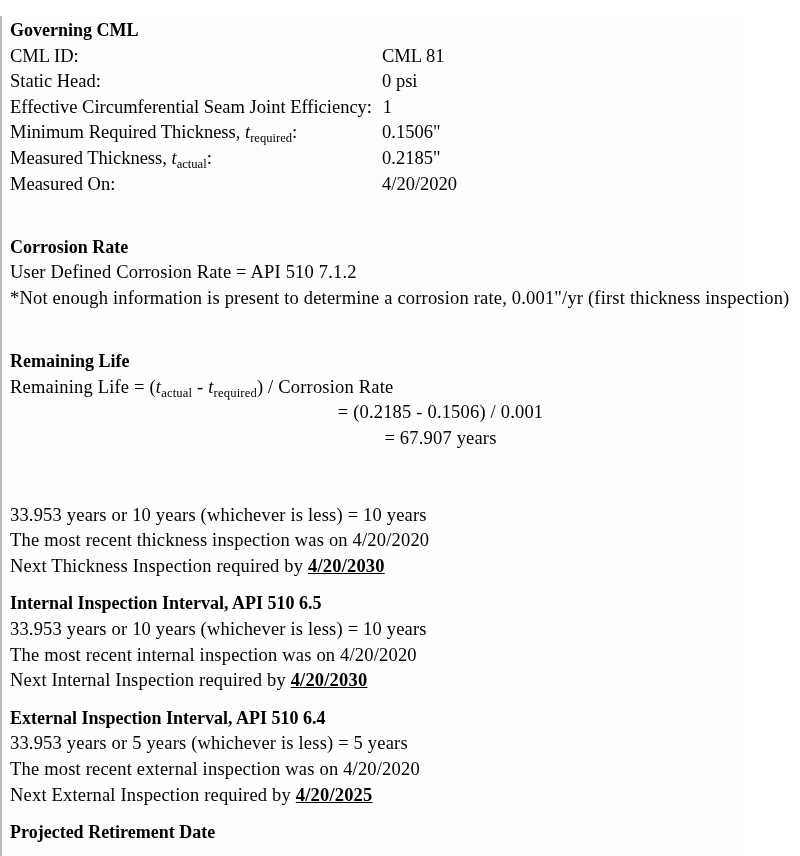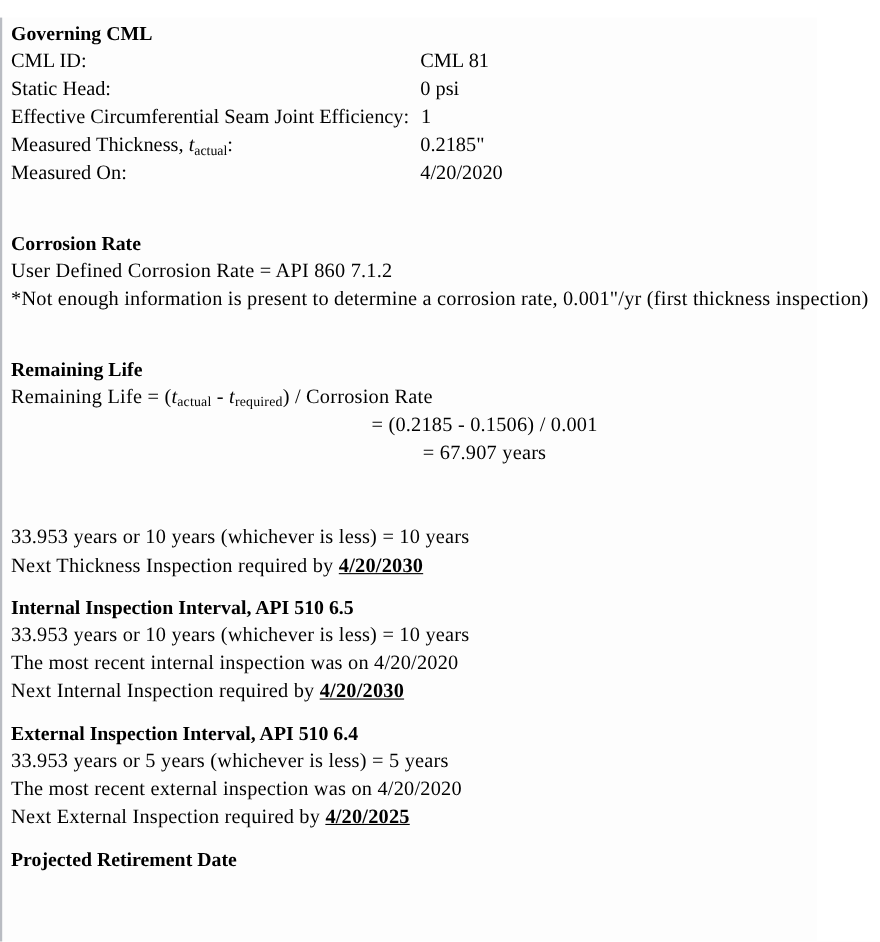--- a/index.html
+++ b/index.html
@@ -107,52 +107,57 @@
       <div class="kv">
         <span class="k">Static Head:</span>
         <span class="v">0 psi</span>
       </div>
 
       <div class="kv kv-inline">
         <span class="k">Effective Circumferential Seam Joint Efficiency:</span>
         <span class="v">1</span>
       </div>
 
+      <div class="kv">
+        <span class="k"><span>Minimum Required Thickness, </span><var class="t"><span>t</span><sub>required</sub></var><span>:</span></span>
+        <span class="v">0.1506"</span>
+      </div>
 
       <div class="kv">
         <span class="k"><span>Measured Thickness, </span><var class="t"><span>t</span><sub>actual</sub></var><span>:</span></span>
         <span class="v">0.2185"</span>
       </div>
 
       <div class="kv">
         <span class="k">Measured On:</span>
         <span class="v">4/20/2020</span>
       </div>
 
     </div>
 
     <div class="spacer"></div>
     <div class="spacer-sm"></div>
 
     <div class="hdr">Corrosion Rate</div>
-    <div class="line">User Defined Corrosion Rate = API 860 7.1.2</div>
+    <div class="line">User Defined Corrosion Rate = API 510 7.1.2</div>
     <div class="line">*Not enough information is present to determine a corrosion rate, 0.001"/yr (first thickness inspection)</div>
 
     <div class="spacer"></div>
     <div class="spacer-sm"></div>
 
     <div class="hdr">Remaining Life</div>
     <div class="line"><span>Remaining Life = (</span><var class="t"><span>t</span><sub>actual</sub></var><span> - </span><var class="t"><span>t</span><sub>required</sub></var><span>) / Corrosion Rate</span></div>
     <div class="line indent">= (0.2185 - 0.1506) / 0.001</div>
     <div class="line indent">= 67.907 years</div>
 
     <div class="spacer"></div>
     <div class="spacer"></div>
 
     <div class="line">33.953 years or 10 years (whichever is less) = 10 years</div>
+    <div class="line">The most recent thickness inspection was on 4/20/2020</div>
     <div class="line"><span>Next Thickness Inspection required by </span><span class="u-bold">4/20/2030</span></div>
 
     <div class="spacer-sm"></div>
 
     <div class="hdr">Internal Inspection Interval, API 510 6.5</div>
     <div class="line">33.953 years or 10 years (whichever is less) = 10 years</div>
     <div class="line">The most recent internal inspection was on 4/20/2020</div>
     <div class="line"><span>Next Internal Inspection required by </span><span class="u-bold">4/20/2030</span></div>
 
     <div class="spacer-sm"></div>

